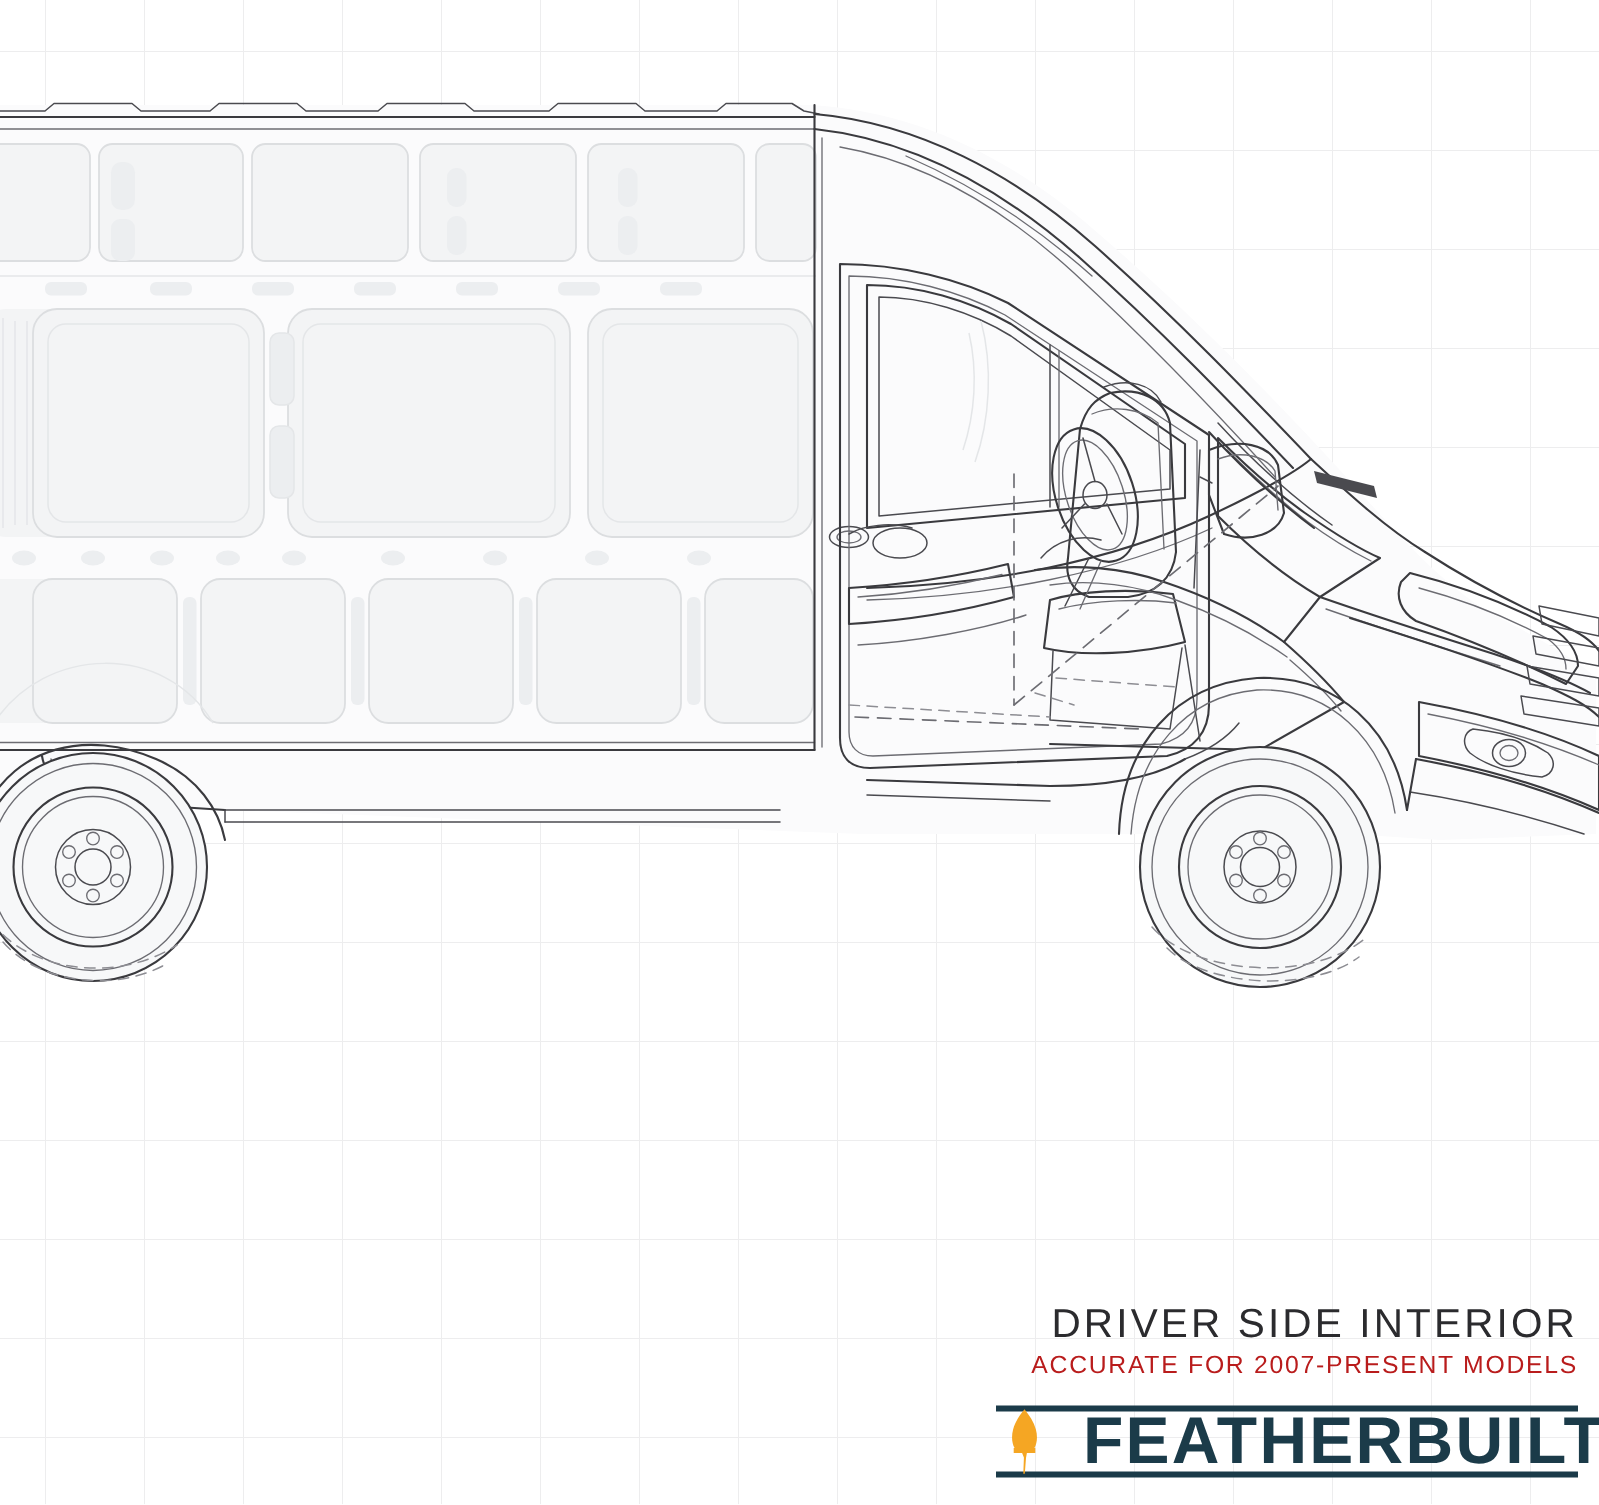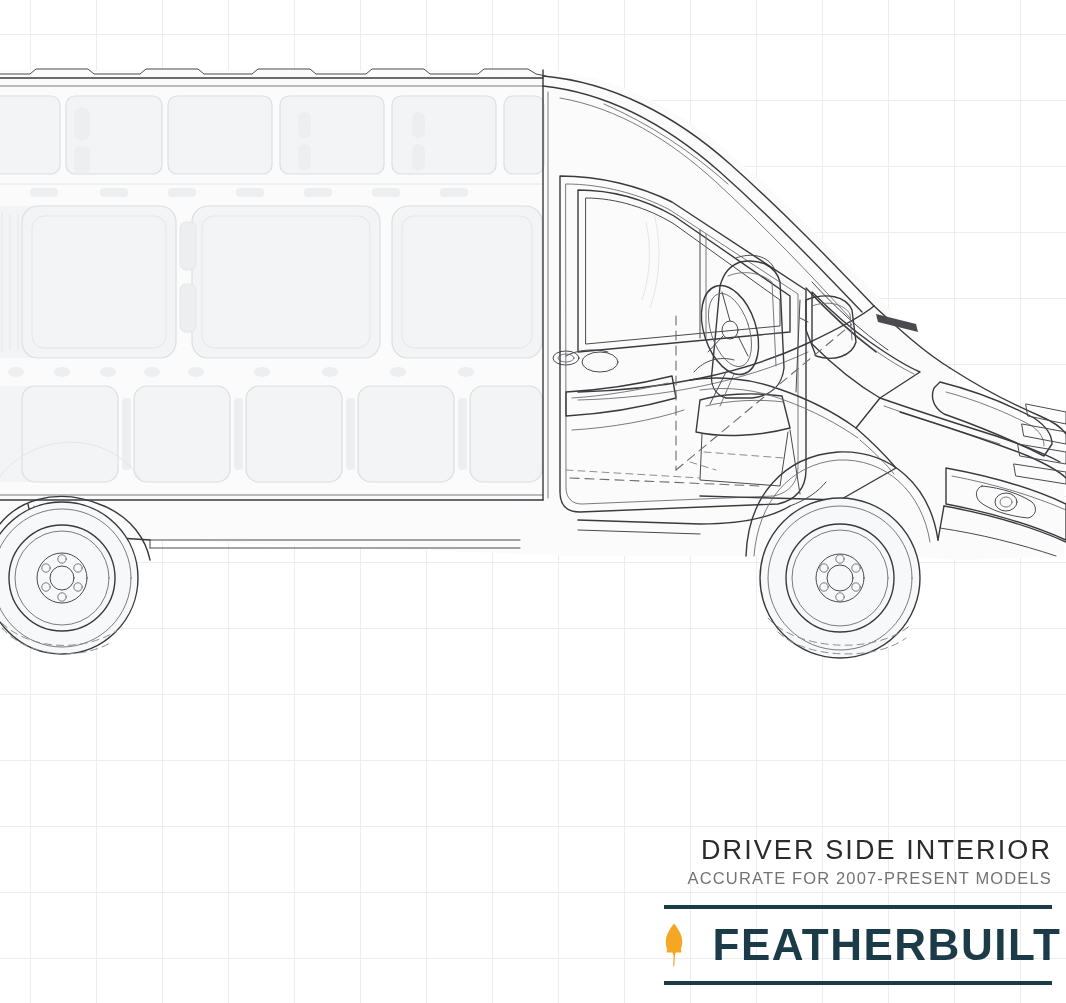--- a/index.html
+++ b/index.html
@@ -57,39 +57,39 @@
   .title-line {
     color: #2b2b2e;
     font-size: 27px;
     line-height: 31px;
     letter-spacing: 2.1px;
     font-weight: 400;
     white-space: nowrap;
     padding-left: 37px;
   }
   .subtitle-line {
-    color: #737373;
+    color: #b91c1c;
     font-size: 16.5px;
     line-height: 22px;
     letter-spacing: 1.15px;
     font-weight: 400;
     white-space: nowrap;
     margin-top: 1px;
     padding-left: 36px;
   }
 
   #brand-block {
     margin-top: 16px;
     margin-left: 172px;
     border-top: 4px solid #1b3b49;
     border-bottom: 4px solid #1b3b49;
-    height: 80px;
+    height: 48px;
     display: flex;
     align-items: center;
-    justify-content: center;
+    justify-content: flex-start;
     padding-left: 6px;
     box-sizing: border-box;
   }
   #feather-icon {
     width: 26px;
     height: 44px;
     flex: 0 0 auto;
     margin-right: 26px;
   }
   #brand-word {

